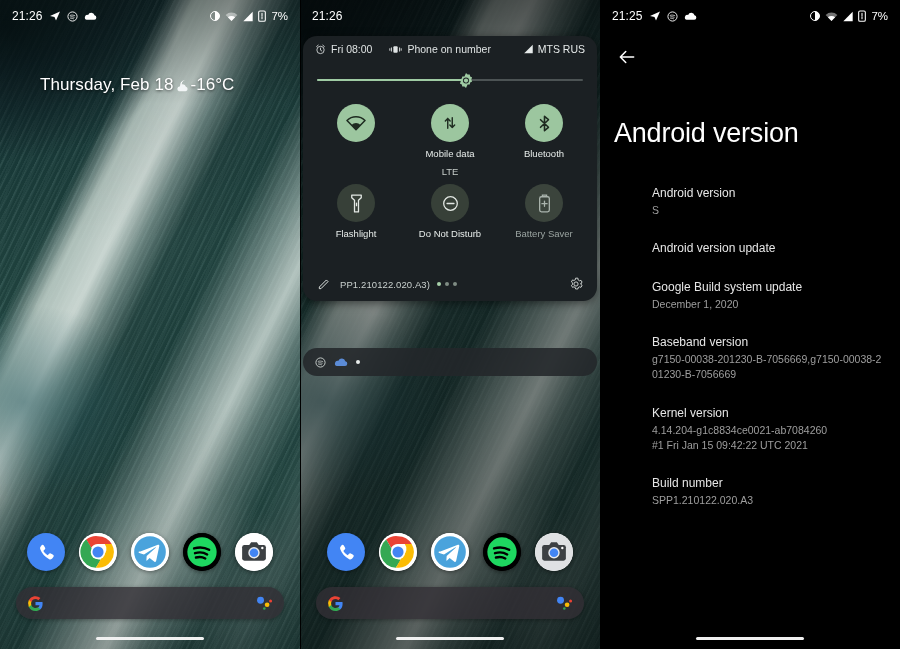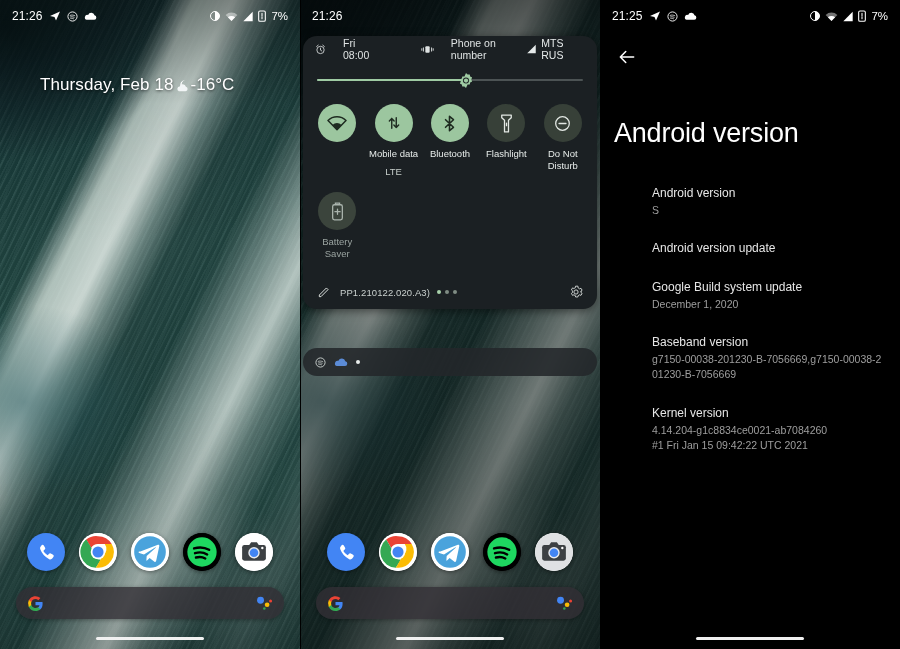--- a/index.html
+++ b/index.html
@@ -145,21 +145,21 @@
     padding: 0 0 10px 0;
     box-shadow: 0 2px 10px rgba(0,0,0,0.5);
   }
   .shade-header {
     display: flex; align-items: center;
     height: 26px;
     padding: 0 12px;
     color: #dfe3e3;
     font-size: 10.5px;
   }
-  .shade-header .hl { display: flex; align-items: center; gap: 17px; }
+  .shade-header .hl { display: flex; align-items: center; gap: 5px; }
   .shade-header .hr { margin-left: auto; display: flex; align-items: center; gap: 4px; font-size: 10.5px; color: #e6eaea; }
   .shade-header .sep { width: 7px; }
 
   .brightness {
     margin: 10px 14px 4px 14px;
     height: 16px; position: relative;
     display: flex; align-items: center;
   }
   .bright-track {
     position: absolute; left: 0; right: 0; height: 2px;
@@ -169,22 +169,22 @@
     position: absolute; left: 0; width: 56%; height: 2px;
     background: #9fcba3; border-radius: 2px;
   }
   .bright-thumb {
     position: absolute; left: 56%; transform: translateX(-50%);
     width: 17px; height: 17px;
   }
 
   .tiles {
     display: grid;
-    grid-template-columns: repeat(5, 1fr);
-    row-gap: 10px;
+    grid-template-columns: repeat(3, 1fr);
+    row-gap: 2px;
     padding: 12px 6px 0 6px;
   }
   .tile {
     display: flex; flex-direction: column; align-items: center;
     gap: 6px;
     min-height: 78px;
   }
   .tile-circle {
     width: 38px; height: 38px; border-radius: 50%;
     display: flex; align-items: center; justify-content: center;
@@ -668,19 +668,23 @@
         </div>
         <div class="srow">
           <div class="srow-title">Baseband version</div>
           <div class="srow-value">g7150-00038-201230-B-7056669,g7150-00038-201230-B-7056669</div>
         </div>
         <div class="srow">
           <div class="srow-title">Kernel version</div>
           <div class="srow-value" style="white-space:pre-line;">4.14.204-g1c8834ce0021-ab7084260
 #1 Fri Jan 15 09:42:22 UTC 2021</div>
         </div>
+        <div class="srow">
+          <div class="srow-title">Build number</div>
+          <div class="srow-value">SPP1.210122.020.A3</div>
+        </div>
       </div>
 
       <div class="navbar-handle"></div>
     </div>
   </div>
 
 </div>
 
 </body></html>

